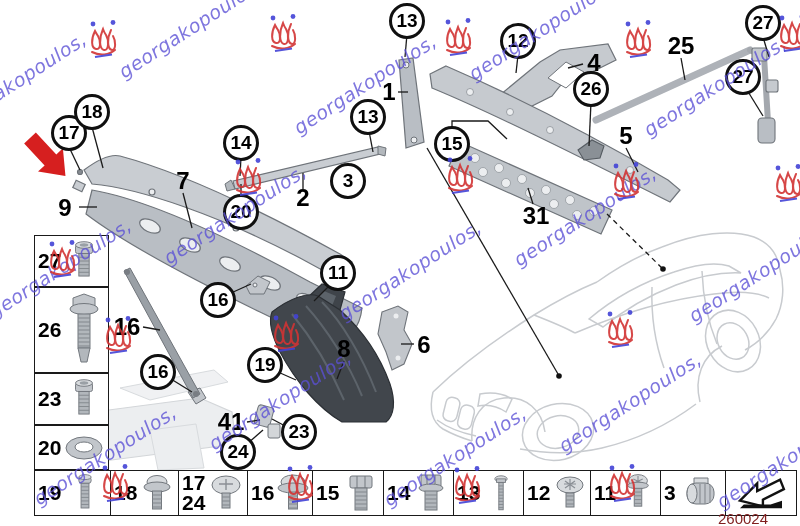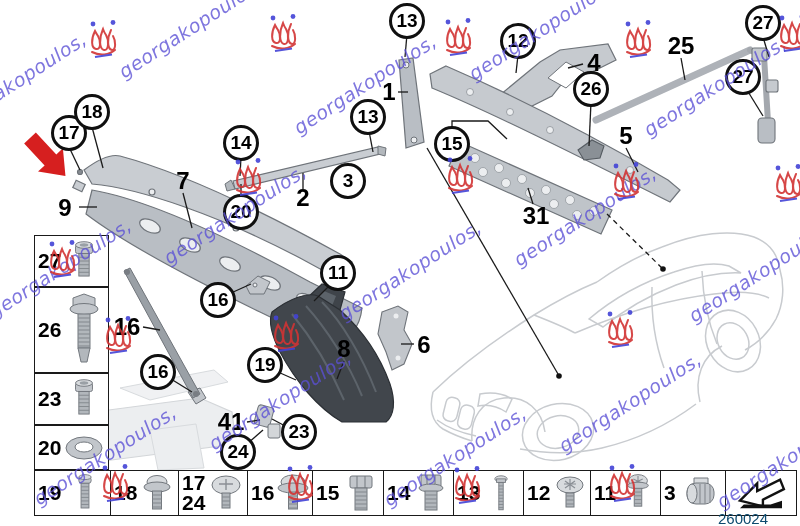--- a/index.html
+++ b/index.html
@@ -14,21 +14,21 @@
            font-weight:bold;font-size:19px;color:#000;transform:translate(-50%,-50%);box-sizing:border-box}
   .plainlabel{position:absolute;font-weight:bold;font-size:24px;color:#000;transform:translate(-50%,-50%)}
   .legend-cell{position:absolute;border:1.5px solid #1a1a1a;background:#fff;box-sizing:border-box;
                display:flex;align-items:center;padding:0 1px;overflow:hidden}
   .cell-labels{font-weight:bold;font-size:21px;line-height:20px;color:#000;padding-left:2px}
   .cell-icon{flex:1;display:flex;align-items:center;justify-content:center;height:100%}
   .wm-text{position:absolute;color:#5b50d6;opacity:.78;font-size:19px;font-style:italic;
            white-space:nowrap;letter-spacing:.5px;font-family:"DejaVu Sans",sans-serif;
            transform:translate(-50%,-50%) rotate(-33deg)}
   .wm-logo{position:absolute;transform:translate(-50%,-50%);opacity:.9}
-  .footer-code{position:absolute;left:718px;top:510px;font-size:15px;color:#0c4a6e;z-index:2;
+  .footer-code{position:absolute;left:718px;top:510px;font-size:15px;color:#7f1d1d;z-index:2;
                font-family:"Liberation Sans",sans-serif}
 </style>
 </head>
 <body>
 
 <div id="stage">
 
   <svg id="art" width="800" height="526" viewBox="0 0 800 526">
 
     <g stroke="#c8cbcf" stroke-width="1.5" fill="none">

